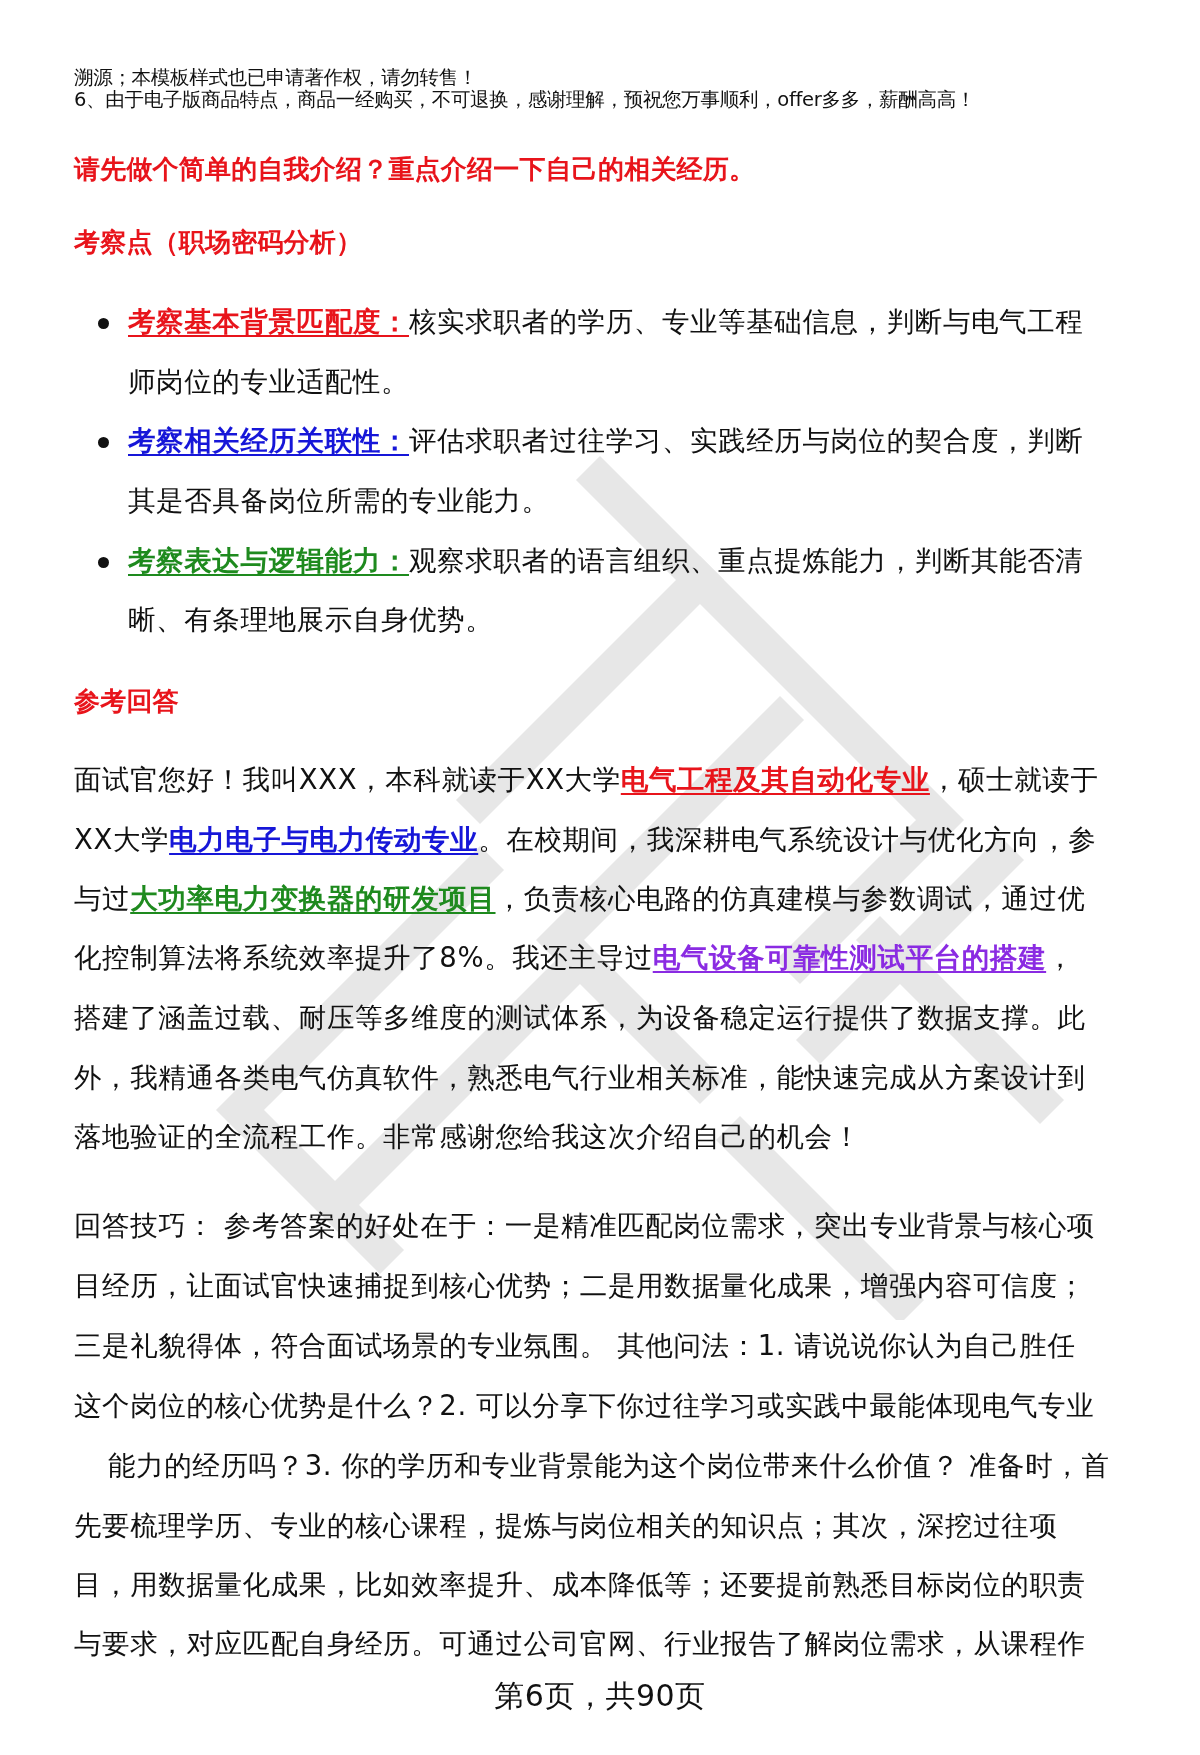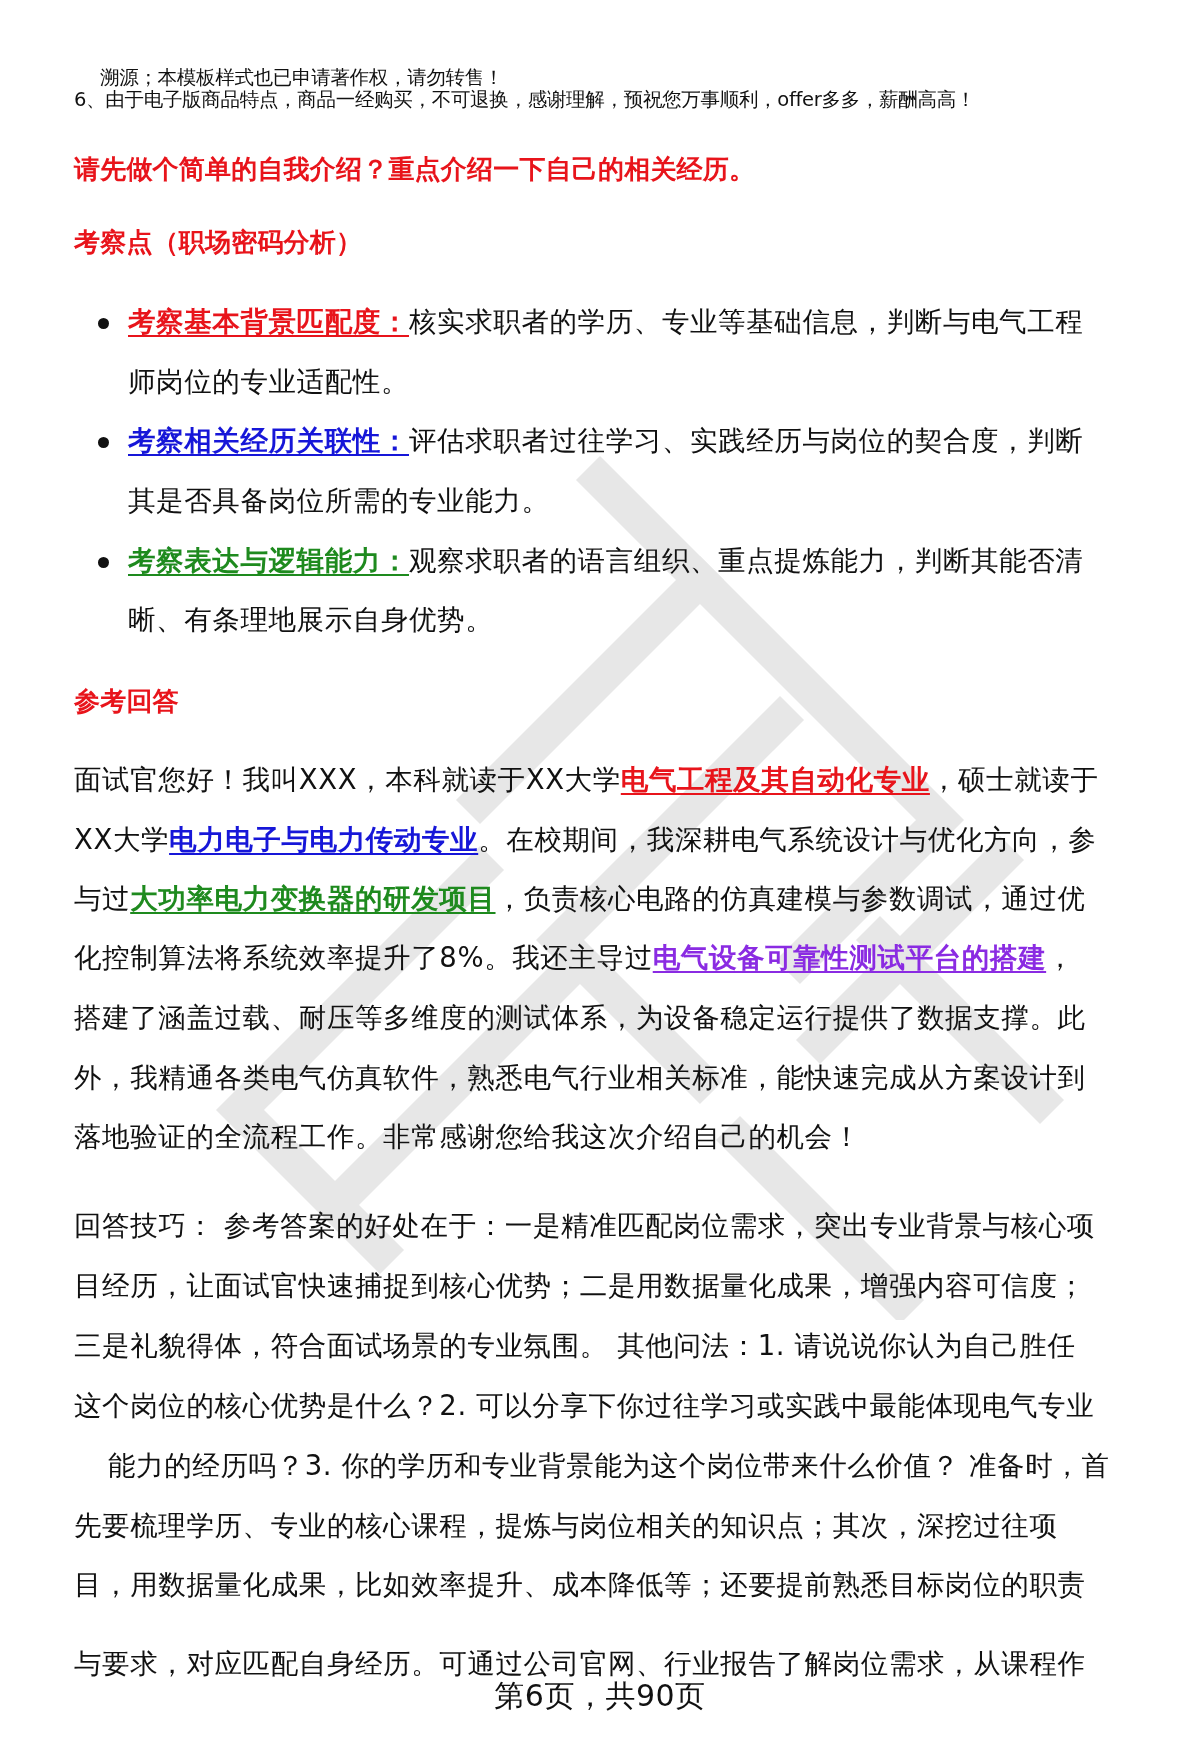--- a/index.html
+++ b/index.html
@@ -42,21 +42,21 @@
     <path d="M520 160 L300 380"></path>
     <path d="M600 300 L380 520 L520 660"></path>
     <path d="M300 450 L60 690 L200 830"></path>
     <path d="M380 560 L160 780"></path>
     <path d="M640 620 L820 440"></path>
     <path d="M700 520 L860 680"></path>
     <path d="M560 720 L720 880"></path>
   </g>
 </svg>
 
-<div class="line small" style="top:64px;margin-left:26px;">溯源；本模板样式也已申请著作权，请勿转售！</div>
+<div class="line small" style="top:64px;">溯源；本模板样式也已申请著作权，请勿转售！</div>
 <div class="line small" style="top:86px;">6、由于电子版商品特点，商品一经购买，不可退换，感谢理解，预祝您万事顺利，offer多多，薪酬高高！</div>
 
 <div class="line h-red" style="top:152px;">请先做个简单的自我介绍？重点介绍一下自己的相关经历。</div>
 
 <div class="line h-red" style="top:225px;">考察点（职场密码分析）</div>
 
 <div>
   <div>
     <span class="bullet-dot" style="top:318px;"></span>
     <div class="line body-txt indent" style="top:304px;">
@@ -103,16 +103,16 @@
 </div>
 
 <div>
   <div class="line body-txt" style="top:1208px;">回答技巧：  参考答案的好处在于：一是精准匹配岗位需求，突出专业背景与核心项</div>
   <div class="line body-txt" style="top:1268px;">目经历，让面试官快速捕捉到核心优势；二是用数据量化成果，增强内容可信度；</div>
   <div class="line body-txt" style="top:1328px;">三是礼貌得体，符合面试场景的专业氛围。 其他问法：1. 请说说你认为自己胜任</div>
   <div class="line body-txt" style="top:1388px;text-align:center;">这个岗位的核心优势是什么？2. 可以分享下你过往学习或实践中最能体现电气专业</div>
   <div class="line body-txt" style="top:1448px;margin-left:34px;">能力的经历吗？3. 你的学历和专业背景能为这个岗位带来什么价值？ 准备时，首</div>
   <div class="line body-txt" style="top:1508px;">先要梳理学历、专业的核心课程，提炼与岗位相关的知识点；其次，深挖过往项</div>
   <div class="line body-txt" style="top:1567px;">目，用数据量化成果，比如效率提升、成本降低等；还要提前熟悉目标岗位的职责</div>
-  <div class="line body-txt" style="top:1626px;margin-top:20px;">与要求，对应匹配自身经历。可通过公司官网、行业报告了解岗位需求，从课程作</div>
+  <div class="line body-txt" style="top:1626px;">与要求，对应匹配自身经历。可通过公司官网、行业报告了解岗位需求，从课程作</div>
 </div>
 
 <div class="footer">第6页，共90页</div>
 
 </body></html>

